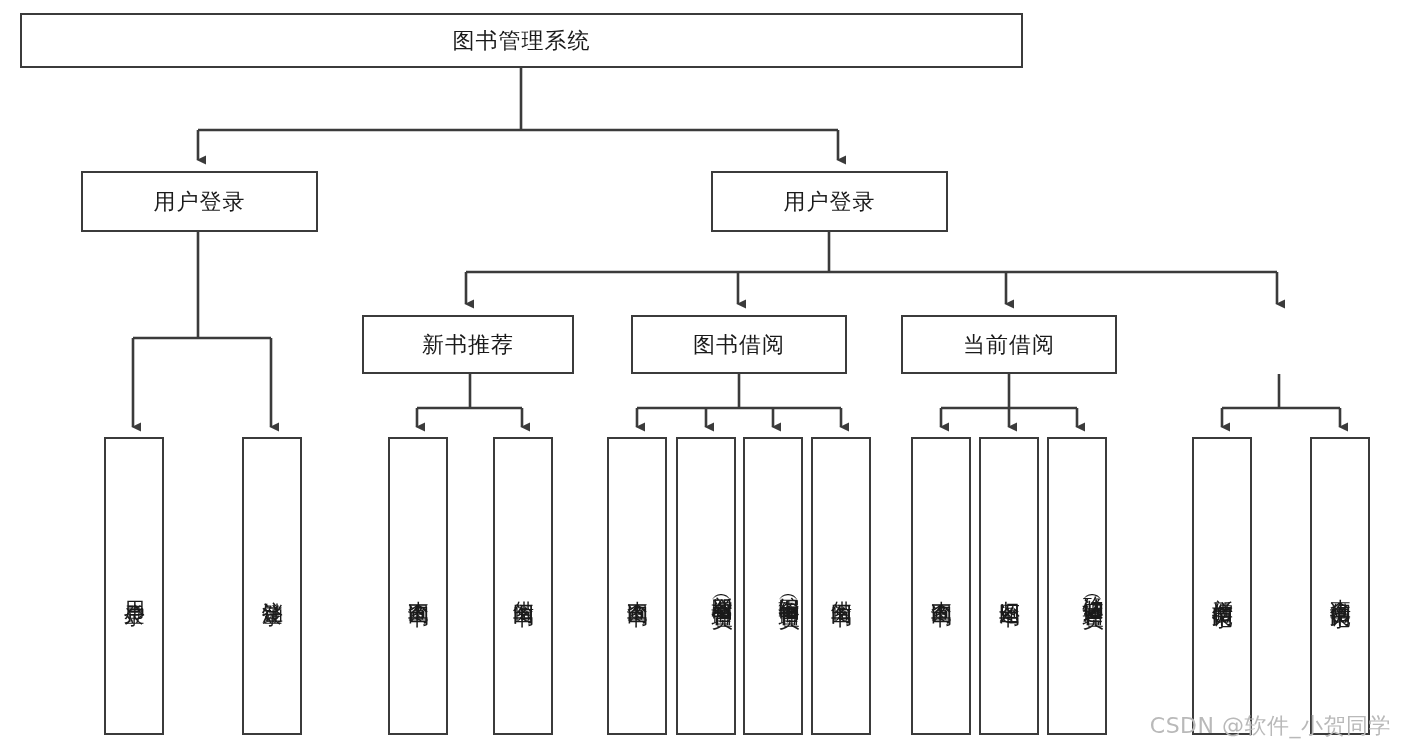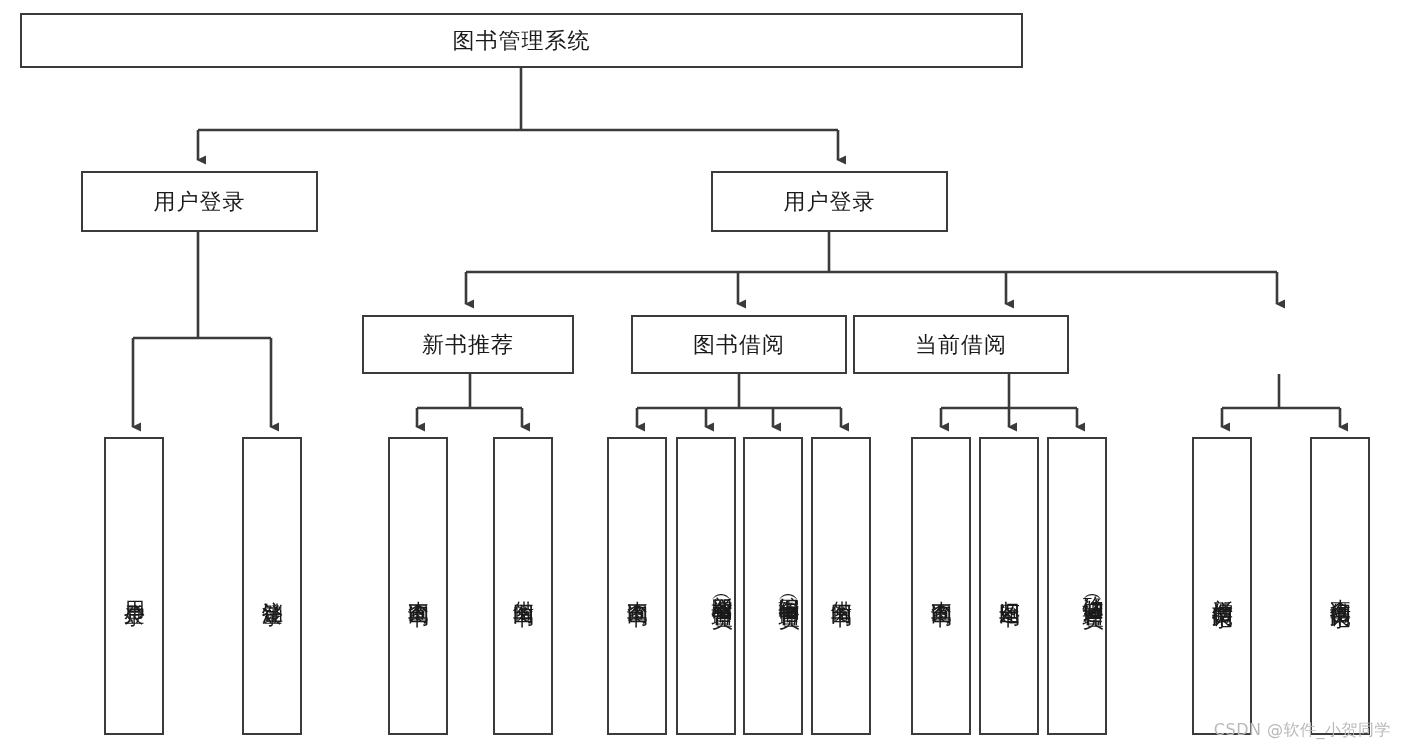--- a/index.html
+++ b/index.html
@@ -44,21 +44,21 @@
     align-items: flex-start;
     justify-content: center;
   }
   .node.leaf.mid {
     align-items: center;
   }
   #watermark {
     position: absolute;
     right: 14px;
     bottom: 6px;
-    font-size: 16px;
+    font-size: 22px;
     color: #b9b9b9;
     letter-spacing: 0.5px;
     white-space: nowrap;
   }
 </style>
 </head>
 <body>
 
 <div id="stage">
 
@@ -122,21 +122,21 @@
   <div class="node h" style="left:711px; top:171px; width:237px; height:61px;">
     <span>用户登录</span>
   </div>
 
   <div class="node h" style="left:362px; top:315px; width:212px; height:59px;">
     <span>新书推荐</span>
   </div>
   <div class="node h" style="left:631px; top:315px; width:216px; height:59px;">
     <span>图书借阅</span>
   </div>
-  <div class="node h" style="left:853px; top:315px; width:216px; height:59px;">
+  <div class="node h" style="left:901px; top:315px; width:216px; height:59px;">
     <span>当前借阅</span>
   </div>
 
   <div class="node leaf mid" style="left:104px; top:437px; width:60px; height:298px;">
     <span>用户登录</span>
   </div>
   <div class="node leaf mid" style="left:242px; top:437px; width:60px; height:298px;">
     <span>注销登录</span>
   </div>
 

